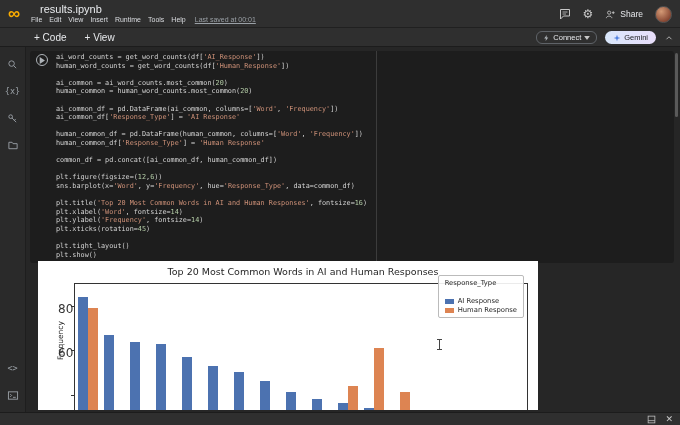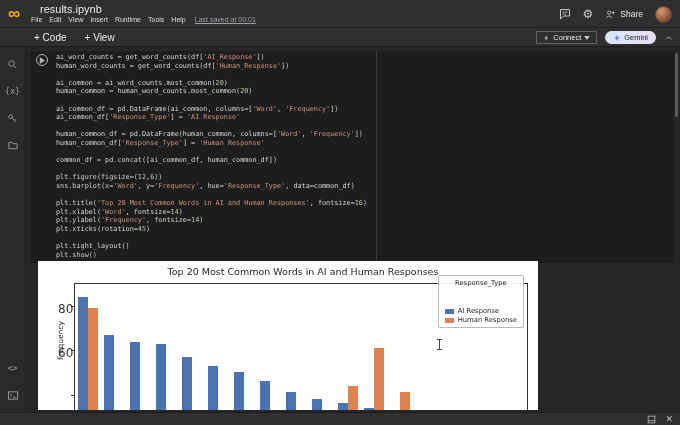--- a/index.html
+++ b/index.html
@@ -18,21 +18,21 @@
   .hicon { display:flex; align-items:center; justify-content:center; cursor:pointer; }
   .gear { font-size:12px; color:#c8c8c8; line-height:12px; }
   .share { display:flex; align-items:center; gap:4px; font-size:8.5px; color:#e8eaed; cursor:pointer; }
   .avatar { width:17px; height:17px; border-radius:50%; background:radial-gradient(circle at 35% 30%, #d49a76, #8a4a35 70%, #5e2f22); border:1px solid #555; cursor:pointer; }
 
   
   .toolbar { position:absolute; top:28px; left:0; right:0; height:19px; background:#2f2f2f; border-bottom:1px solid #1c1c1c; z-index:4; }
   .tb-left { position:absolute; left:30px; top:0; height:19px; display:flex; align-items:center; gap:10px; }
   .tb-btn { font-size:10px; color:#e8eaed; cursor:pointer; padding:2px 4px; border-radius:3px; }
   .tb-right { position:absolute; right:6px; top:0; height:19px; display:flex; align-items:center; gap:8px; }
-  .connect-btn { display:flex; align-items:center; gap:3px; border:1px solid #5f6368; border-radius:0; padding:1px 6px; font-size:7.5px; color:#e8eaed; cursor:pointer; }
+  .connect-btn { display:flex; align-items:center; gap:3px; border:1px solid #5f6368; border-radius:6px; padding:1px 6px; font-size:7.5px; color:#e8eaed; cursor:pointer; }
   .gemini-btn { display:flex; align-items:center; gap:3px; background:linear-gradient(90deg,#d9e7fb,#e8defa); color:#202124; border-radius:9px; padding:2px 8px; font-size:7.5px; cursor:pointer; }
   .collapse-btn { cursor:pointer; display:flex; align-items:center; }
 
   
   .sidebar { position:absolute; left:0; top:47px; bottom:13px; width:26px; background:#2a2a2a; border-right:1px solid #1e1e1e; display:flex; flex-direction:column; align-items:center; padding-top:8px; gap:9px; z-index:3; }
   .side-icon { width:20px; height:18px; display:flex; align-items:center; justify-content:center; color:#9aa0a6; cursor:pointer; }
   .side-glyph { font-size:8.5px; color:#9aa0a6; font-family:"DejaVu Sans Mono", monospace; }
   .side-bottom { margin-top:auto; display:flex; flex-direction:column; gap:9px; padding-bottom:8px; align-items:center; }
 
   
@@ -49,21 +49,21 @@
 
   
   .output { position:absolute; left:12px; top:214px; width:500px; height:149px; background:#ffffff; color:#262626; font-family:"DejaVu Sans", sans-serif; overflow:hidden; }
   .chart-title { position:absolute; top:5px; left:30px; right:0; text-align:center; font-size:9.5px; color:#262626; }
   .plot-area { position:absolute; left:36px; top:22px; right:10px; bottom:0; border-top:1px solid #333; border-left:1px solid #333; border-right:1px solid #333; }
   .bar { position:absolute; bottom:0; }
   .ytick { position:absolute; left:-17px; width:13px; text-align:left; font-size:12px; color:#333; }
   .ytickmark { position:absolute; left:-4px; width:4px; height:1px; background:#333; }
   .ylabel { position:absolute; left:-34px; top:52px; font-size:7.5px; color:#262626; transform:rotate(-90deg); }
   .legend { position:absolute; top:14px; right:14px; background:rgba(255,255,255,0.9); border:1px solid #bbbbbb; border-radius:2px; padding:3px 6px; font-size:6.8px; color:#262626; z-index:2; }
-  .legend-title { text-align:center; margin-bottom:20px; }
+  .legend-title { text-align:left; margin-bottom:10px; }
   .legend-item { display:flex; align-items:center; gap:4px; margin-top:1px; }
   .swatch { display:inline-block; width:9px; height:5px; }
   .ibeam { position:absolute; left:398px; top:78px; }
 
   
   .bottombar { position:absolute; left:0; right:0; bottom:0; height:13px; background:#2f2f2f; border-top:1px solid #1c1c1c; display:flex; align-items:center; justify-content:flex-end; gap:9px; padding-right:7px; z-index:5; }
   .close-x { font-size:9px; color:#c8c8c8; line-height:9px; cursor:pointer; }
   svg { display:block; }
 </style>
 </head>

